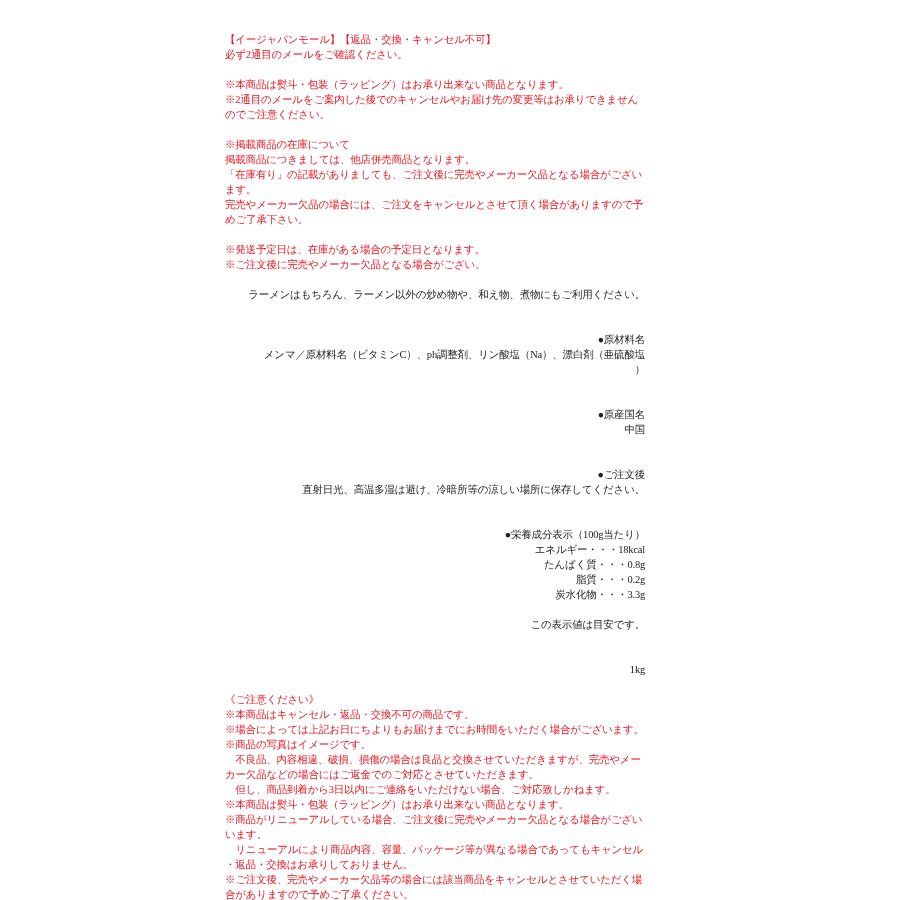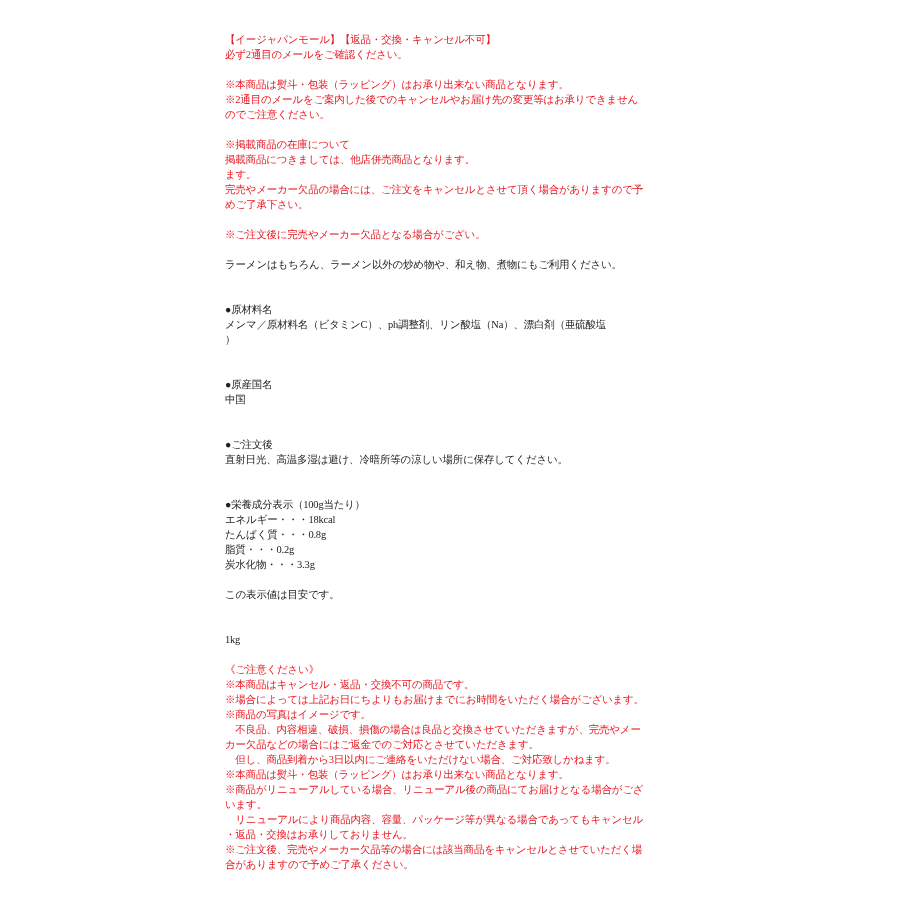--- a/index.html
+++ b/index.html
@@ -10,21 +10,21 @@
     top: 32px;
     width: 420px;
     font-family: Liberation Serif, serif;
     font-size: 10.5px;
     line-height: 15px;
     color: #222222;
     letter-spacing: -0.2px;
   }
   .line { display: block; white-space: pre; height: 15px; overflow: visible; }
   .red { color: #e8141e; }
-  .black { color: #222222; }
+  .black { color: #222222; text-align: right; }
   .blank { height: 15px; }
 </style>
 </head>
 <body>
 
 <div class="doc">
 
   <div>
     <span class="line red">【イージャパンモール】【返品・交換・キャンセル不可】</span>
     <span class="line red">必ず2通目のメールをご確認ください。</span>
@@ -34,27 +34,29 @@
   <div>
     <span class="line red">※本商品は熨斗・包装（ラッピング）はお承り出来ない商品となります。</span>
     <span class="line red">※2通目のメールをご案内した後でのキャンセルやお届け先の変更等はお承りできません</span>
     <span class="line red">のでご注意ください。</span>
   </div>
   <div class="blank"></div>
 
   <div>
     <span class="line red">※掲載商品の在庫について</span>
     <span class="line red">掲載商品につきましては、他店併売商品となります。</span>
+    <span class="line red">「在庫有り」の記載がありましても、ご注文後に完売やメーカー欠品となる場合がござい</span>
     <span class="line red">ます。</span>
     <span class="line red">完売やメーカー欠品の場合には、ご注文をキャンセルとさせて頂く場合がありますので予</span>
     <span class="line red">めご了承下さい。</span>
   </div>
   <div class="blank"></div>
 
   <div>
+    <span class="line red">※発送予定日は、在庫がある場合の予定日となります。</span>
     <span class="line red">※ご注文後に完売やメーカー欠品となる場合がござい。</span>
   </div>
   <div class="blank"></div>
 
   <span class="line black">ラーメンはもちろん、ラーメン以外の炒め物や、和え物、煮物にもご利用ください。</span>
   <div class="blank"></div>
   <div class="blank"></div>
 
   <div>
     <span class="line black">●原材料名</span>
@@ -95,21 +97,21 @@
 
   <div>
     <span class="line red">《ご注意ください》</span>
     <span class="line red">※本商品はキャンセル・返品・交換不可の商品です。</span>
     <span class="line red">※場合によっては上記お日にちよりもお届けまでにお時間をいただく場合がございます。</span>
     <span class="line red">※商品の写真はイメージです。</span>
     <span class="line red">　不良品、内容相違、破損、損傷の場合は良品と交換させていただきますが、完売やメー</span>
     <span class="line red">カー欠品などの場合にはご返金でのご対応とさせていただきます。</span>
     <span class="line red">　但し、商品到着から3日以内にご連絡をいただけない場合、ご対応致しかねます。</span>
     <span class="line red">※本商品は熨斗・包装（ラッピング）はお承り出来ない商品となります。</span>
-    <span class="line red">※商品がリニューアルしている場合、リニューアル後の商品にてお届けとなる場合がござ</span>
+    <span class="line red">※商品がリニューアルしている場合、ご注文後に完売やメーカー欠品となる場合がござい</span>
     <span class="line red">います。</span>
     <span class="line red">　リニューアルにより商品内容、容量、パッケージ等が異なる場合であってもキャンセル</span>
     <span class="line red">・返品・交換はお承りしておりません。</span>
     <span class="line red">※ご注文後、完売やメーカー欠品等の場合には該当商品をキャンセルとさせていただく場</span>
     <span class="line red">合がありますので予めご了承ください。</span>
   </div>
 
 </div>
 
 </body></html>

